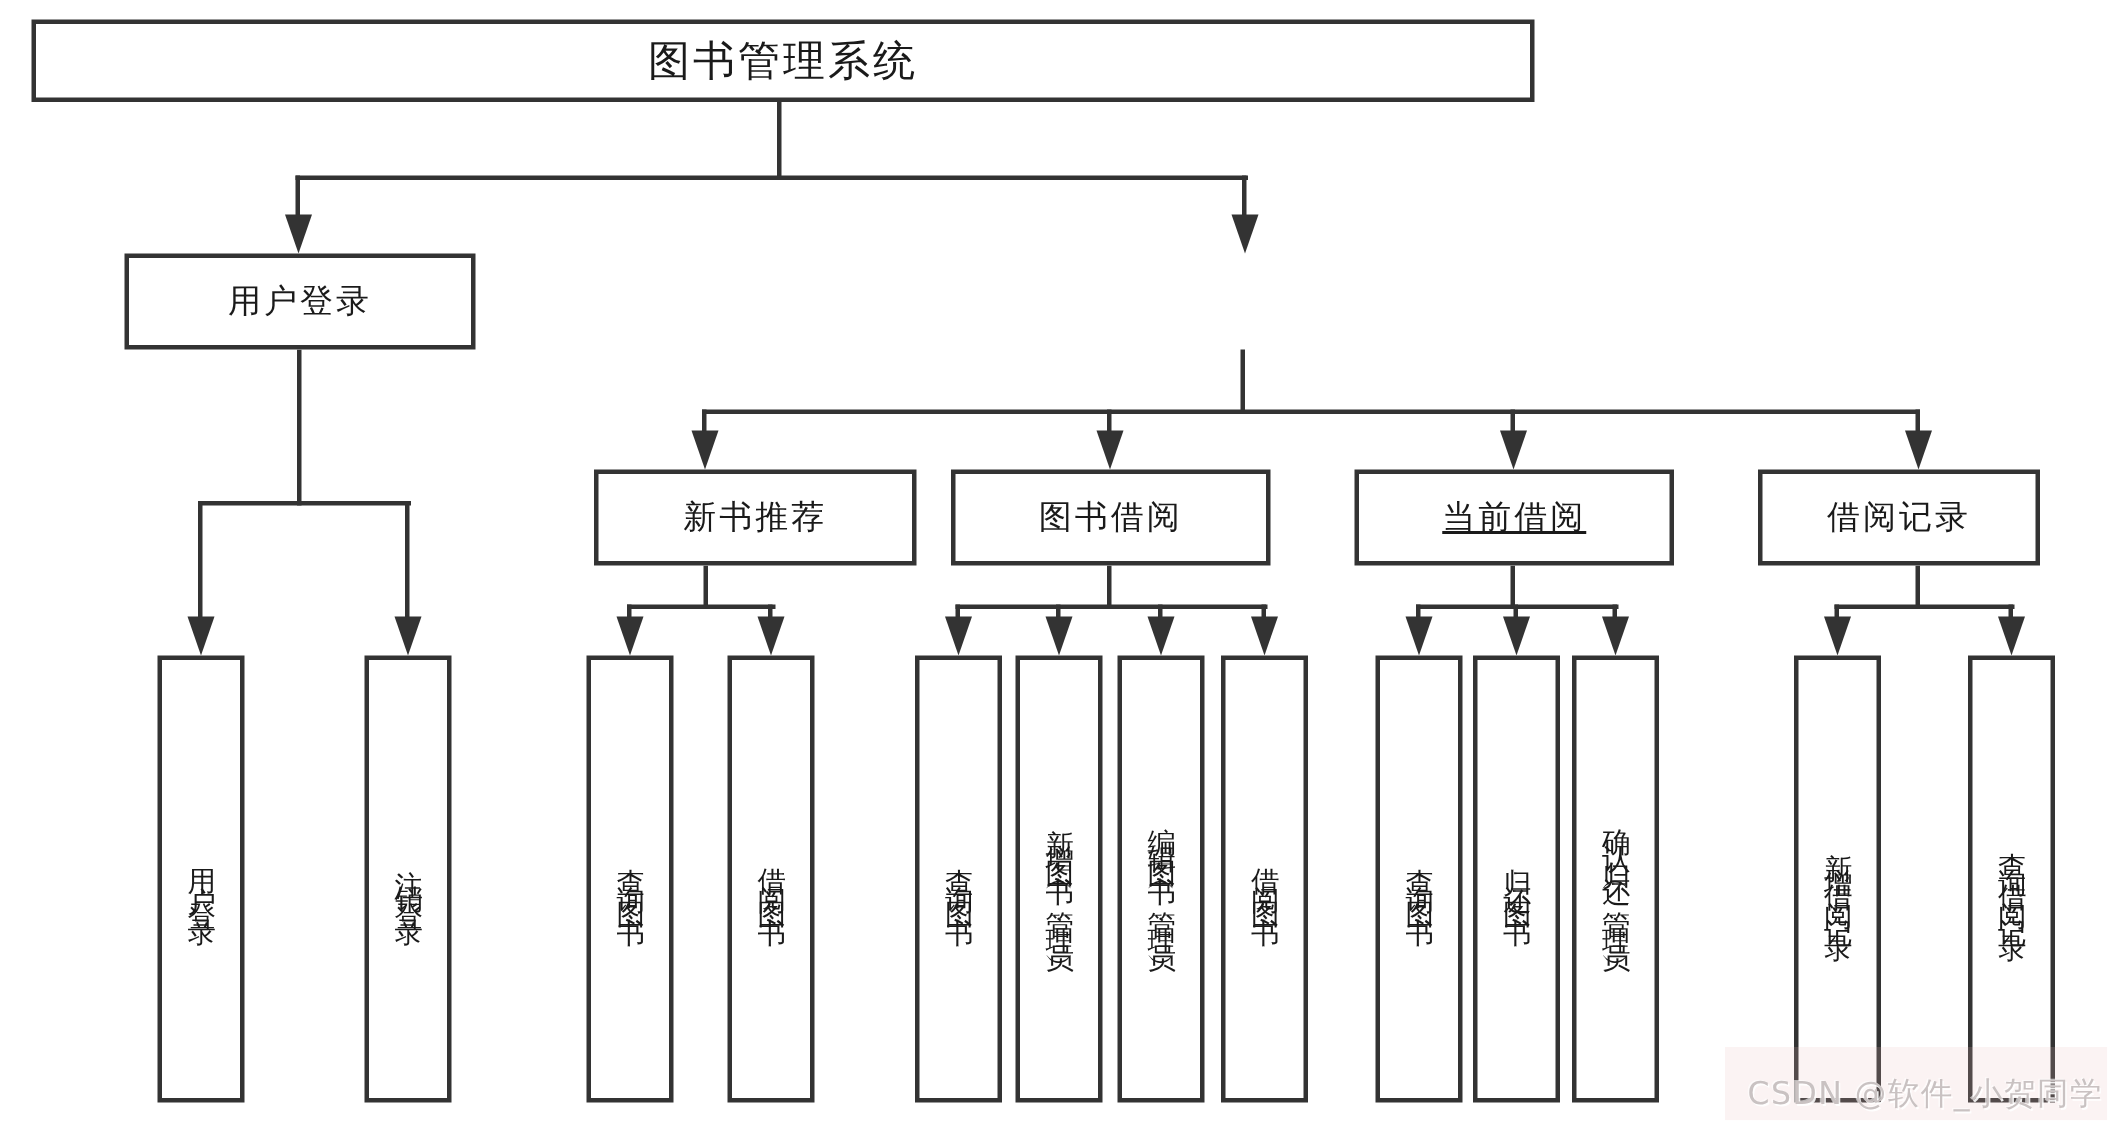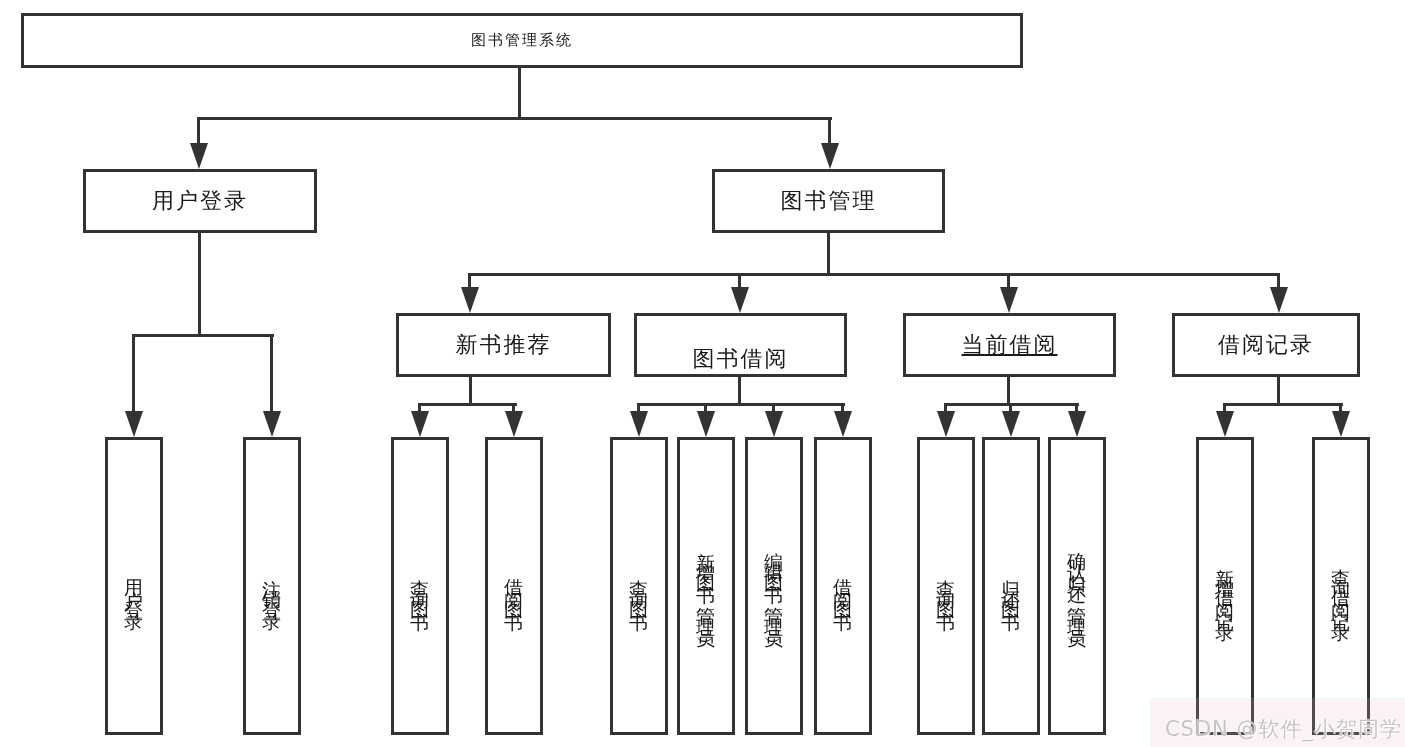--- a/index.html
+++ b/index.html
@@ -15,21 +15,21 @@
     position: absolute;
     box-sizing: border-box;
     border: 3px solid #333333;
     background: #ffffff;
     display: flex;
     align-items: center;
     justify-content: center;
     color: #1a1a1a;
   }
   .h-label { font-size: 22px; letter-spacing: 2px; white-space: nowrap; }
-  .root-label { font-size: 15px; letter-spacing: 2px; }
+  .root-label { font-size: 28px; letter-spacing: 2px; }
   .leaf-label {
     writing-mode: vertical-rl;
     text-orientation: mixed;
     font-size: 19px;
     letter-spacing: 11px;
     line-height: 1;
     white-space: nowrap;
   }
   .vline { position: absolute; width: 3px; background: #333333; }
   .hline { position: absolute; height: 3px; background: #333333; }
@@ -121,28 +121,25 @@
   <div class="vline" style="left:1339px; top:403px; height:10px;"></div>
   <div class="arr" style="left:1332px; top:411px;"></div>
 
   <div class="box" style="left:21px; top:13px; width:1002px; height:55px;">
     <span class="root-label">图书管理系统</span>
   </div>
 
   <div class="box" style="left:83px; top:169px; width:234px; height:64px;">
     <span class="h-label">用户登录</span>
   </div>
-  <div class="box" style="left:712px; top:169px; width:233px; height:64px;">
-    <span class="h-label">图书管理</span>
-  </div>
 
   <div class="box" style="left:363px; top:313px; width:215px; height:64px;margin-left:33px;">
     <span class="h-label">新书推荐</span>
   </div>
-  <div class="box" style="left:634px; top:313px; width:213px; height:64px;align-items:flex-end;">
+  <div class="box" style="left:634px; top:313px; width:213px; height:64px;">
     <span class="h-label">图书借阅</span>
   </div>
   <div class="box" style="left:903px; top:313px; width:213px; height:64px;text-decoration:underline;">
     <span class="h-label">当前借阅</span>
   </div>
   <div class="box" style="left:1172px; top:313px; width:188px; height:64px;">
     <span class="h-label">借阅记录</span>
   </div>
 
   <div class="box" style="left:105px; top:437px; width:58px; height:298px;">

